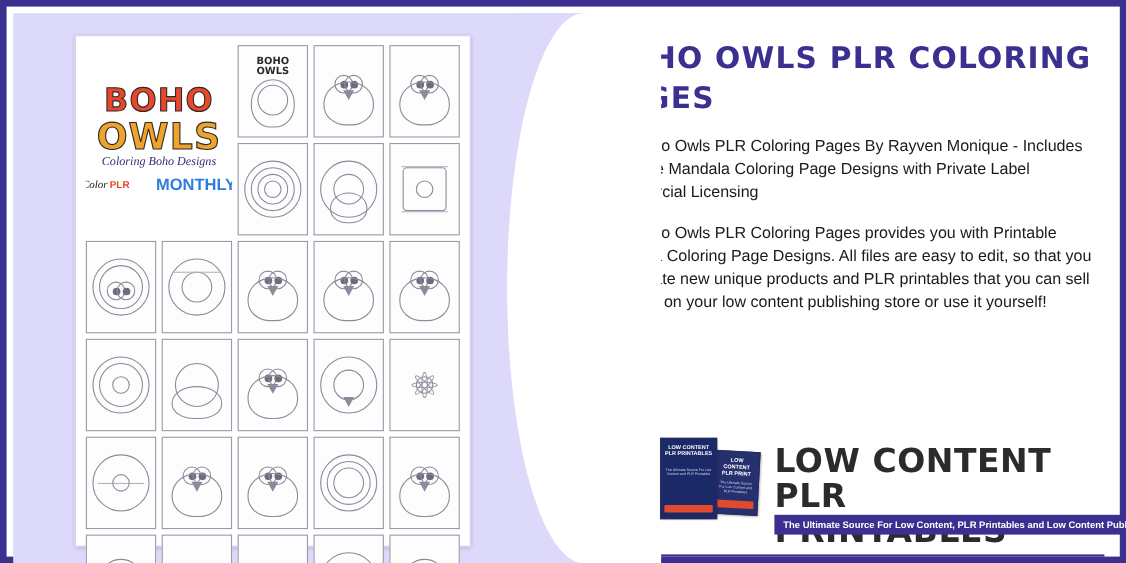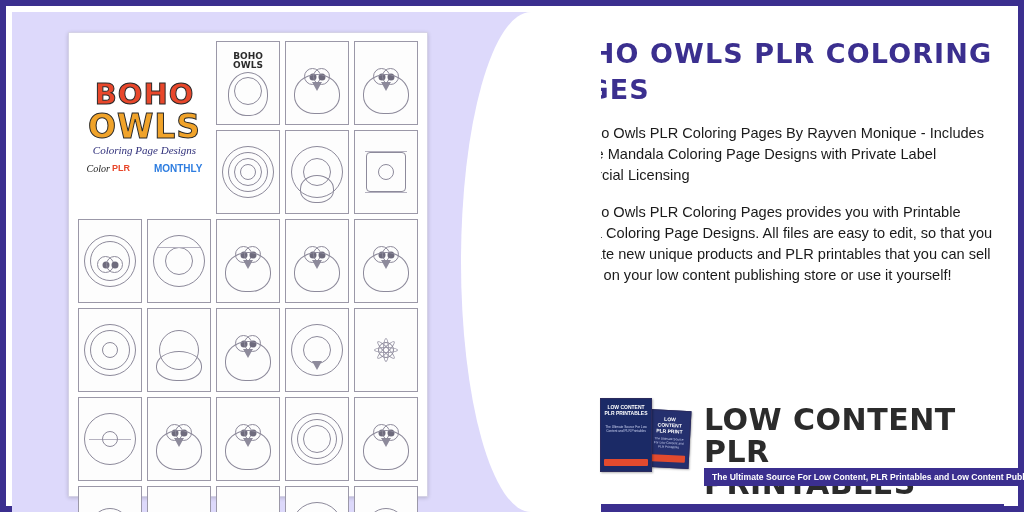--- a/index.html
+++ b/index.html
@@ -120,21 +120,21 @@
     margin-top:3px;
     text-align:center;
     line-height:1.05;
   }
   .cover .brandrow{
     margin-top:6px;
     display:flex; align-items:center; gap:2px;
   }
   .cover .brandrow .c1{ font-family:"Liberation Serif",serif; font-style:italic; font-size:10px; color:#1c1c1c;}
   .cover .brandrow .c2{ font-size:9px; font-weight:bold; color:#e8472b;}
-  .cover .brandrow .c3{ font-size:10px; font-weight:bold; color:#2e7de0;padding-left:22px;}
+  .cover .brandrow .c3{ font-size:15px; font-weight:bold; color:#2e7de0;padding-left:22px;}
   
   .titlepage{
     display:flex;flex-direction:column;align-items:center;justify-content:flex-start;
     padding-top:10px;
   }
   .titlepage .tp1{
     font-family:"DejaVu Sans", sans-serif;
     font-weight:bold; font-size:9px; line-height:1; color:#2b2b2b;
     text-align:center;
   }
@@ -263,21 +263,21 @@
 
   <div class="purple-panel"></div>
   <div class="white-wedge"></div>
 
   <div class="sheet">
     <div class="grid">
 
       <div class="cover">
         <div class="boho">BOHO</div>
         <div class="owls">OWLS</div>
-        <div class="sub1">Coloring Page Designs</div>
+        <div class="sub1">Coloring Boho Designs</div>
         <div class="brandrow">
           <span class="c1">Color</span>
           <span class="c2">PLR</span>
           <span class="c3">MONTHLY</span>
         </div>
       </div>
 
       <div class="cell titlepage">
         <div class="tp1">BOHO</div>
         <div class="tp1">OWLS</div>

